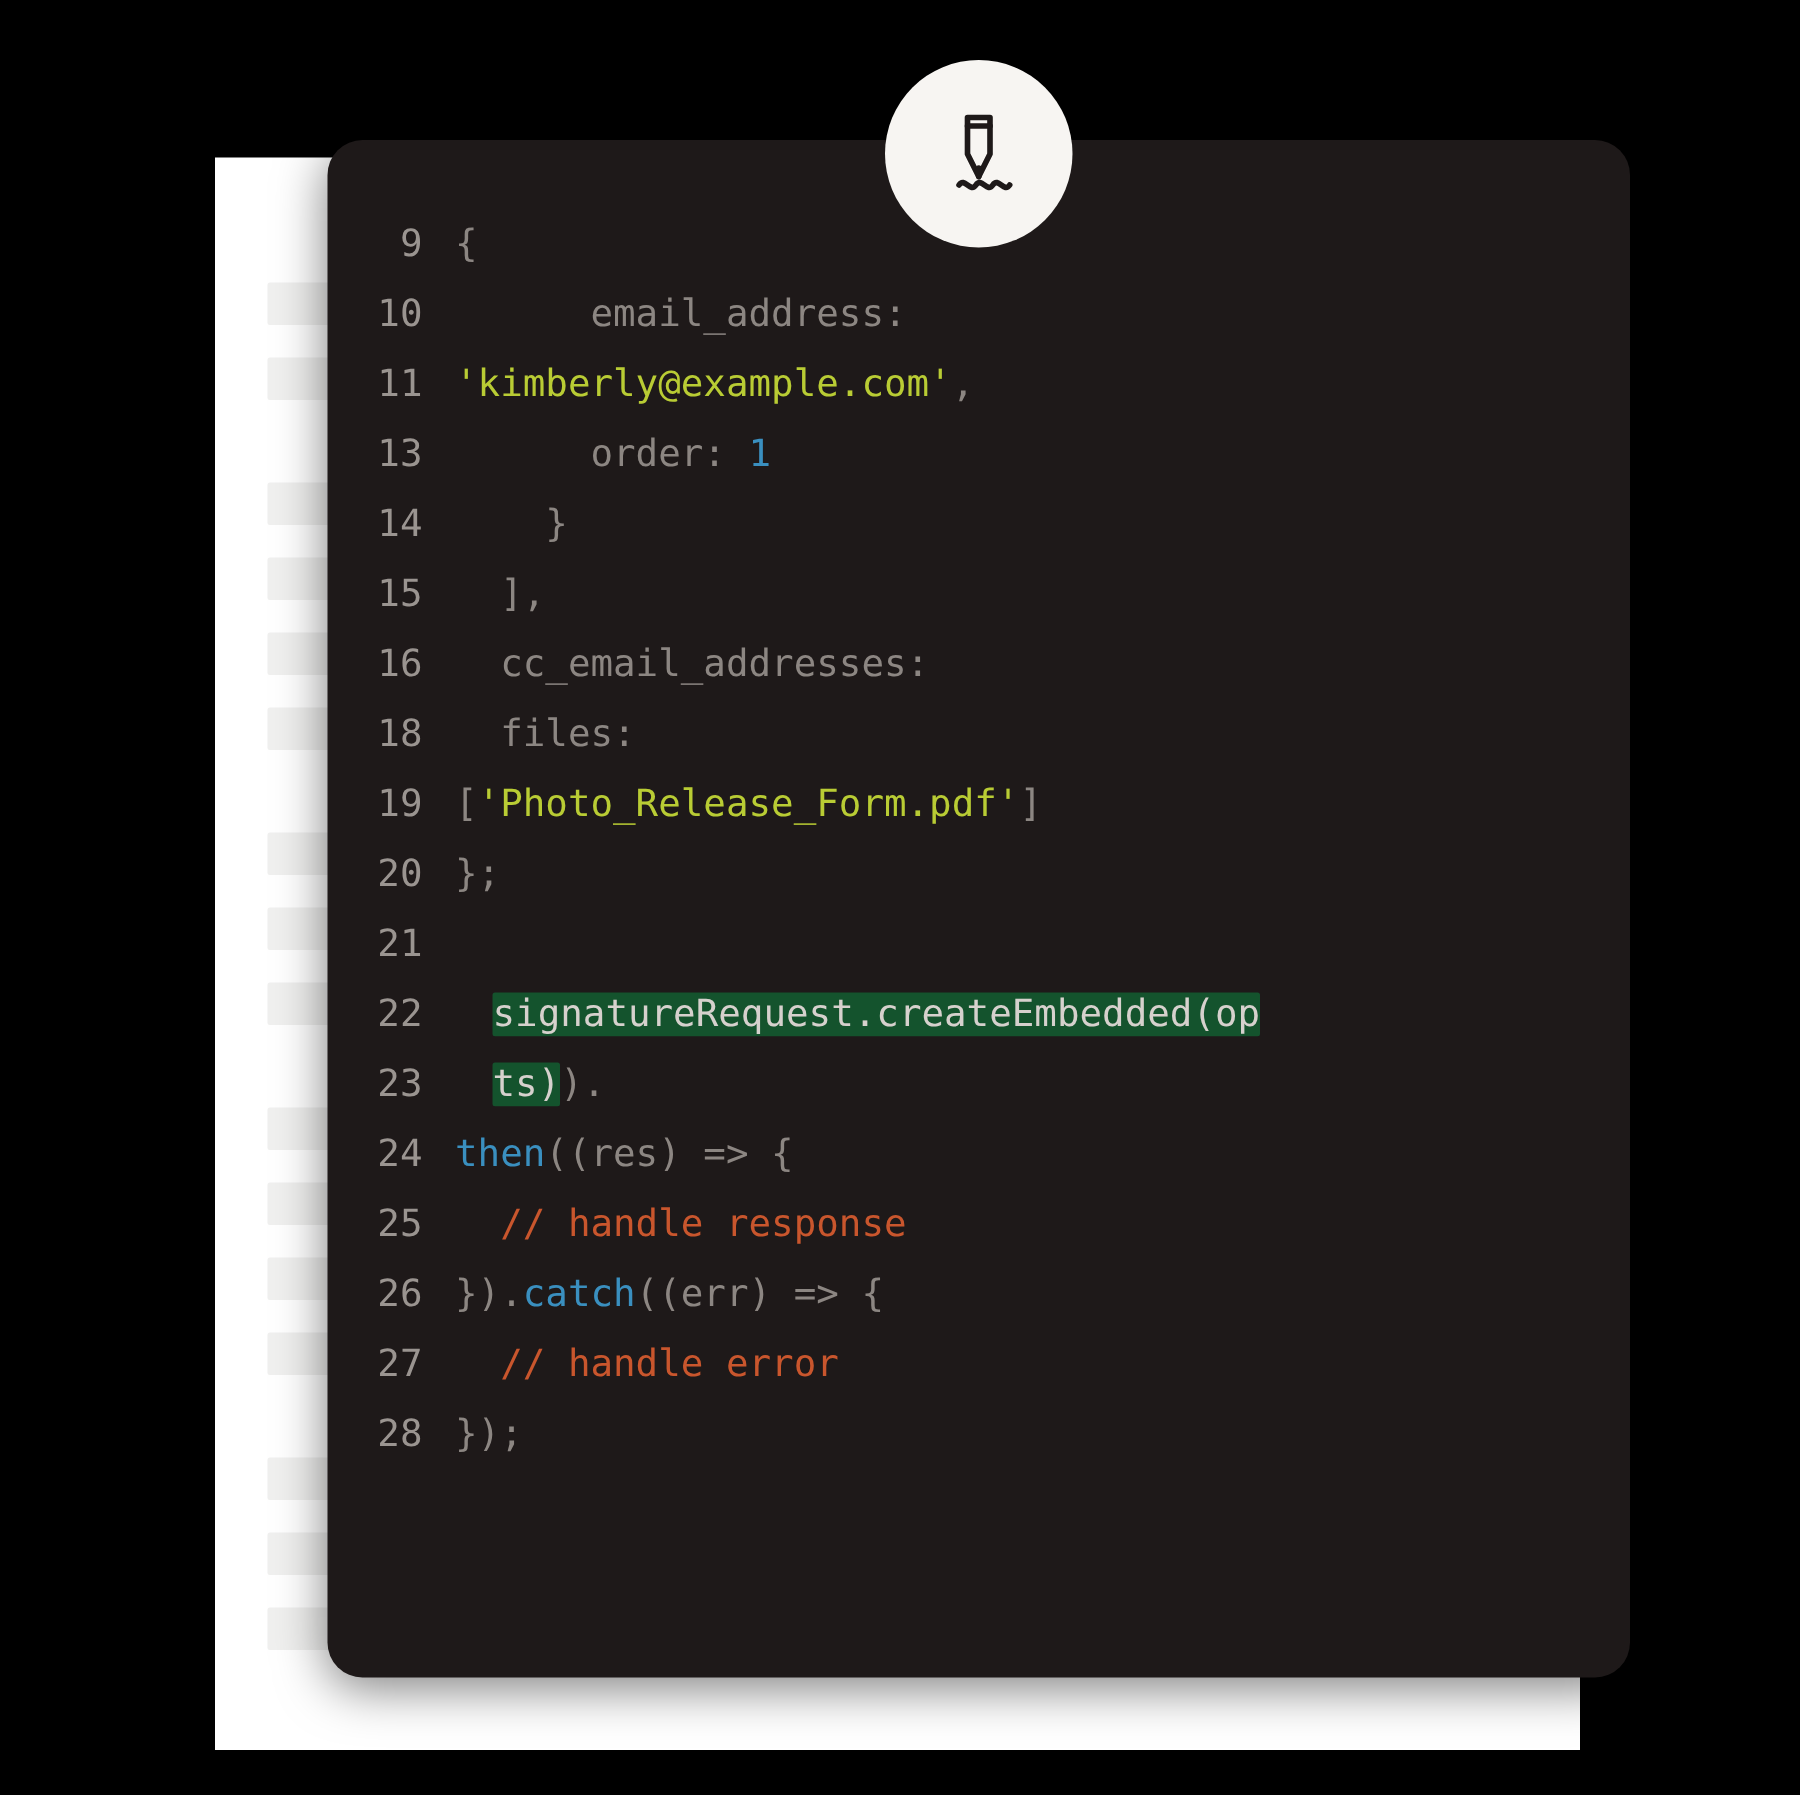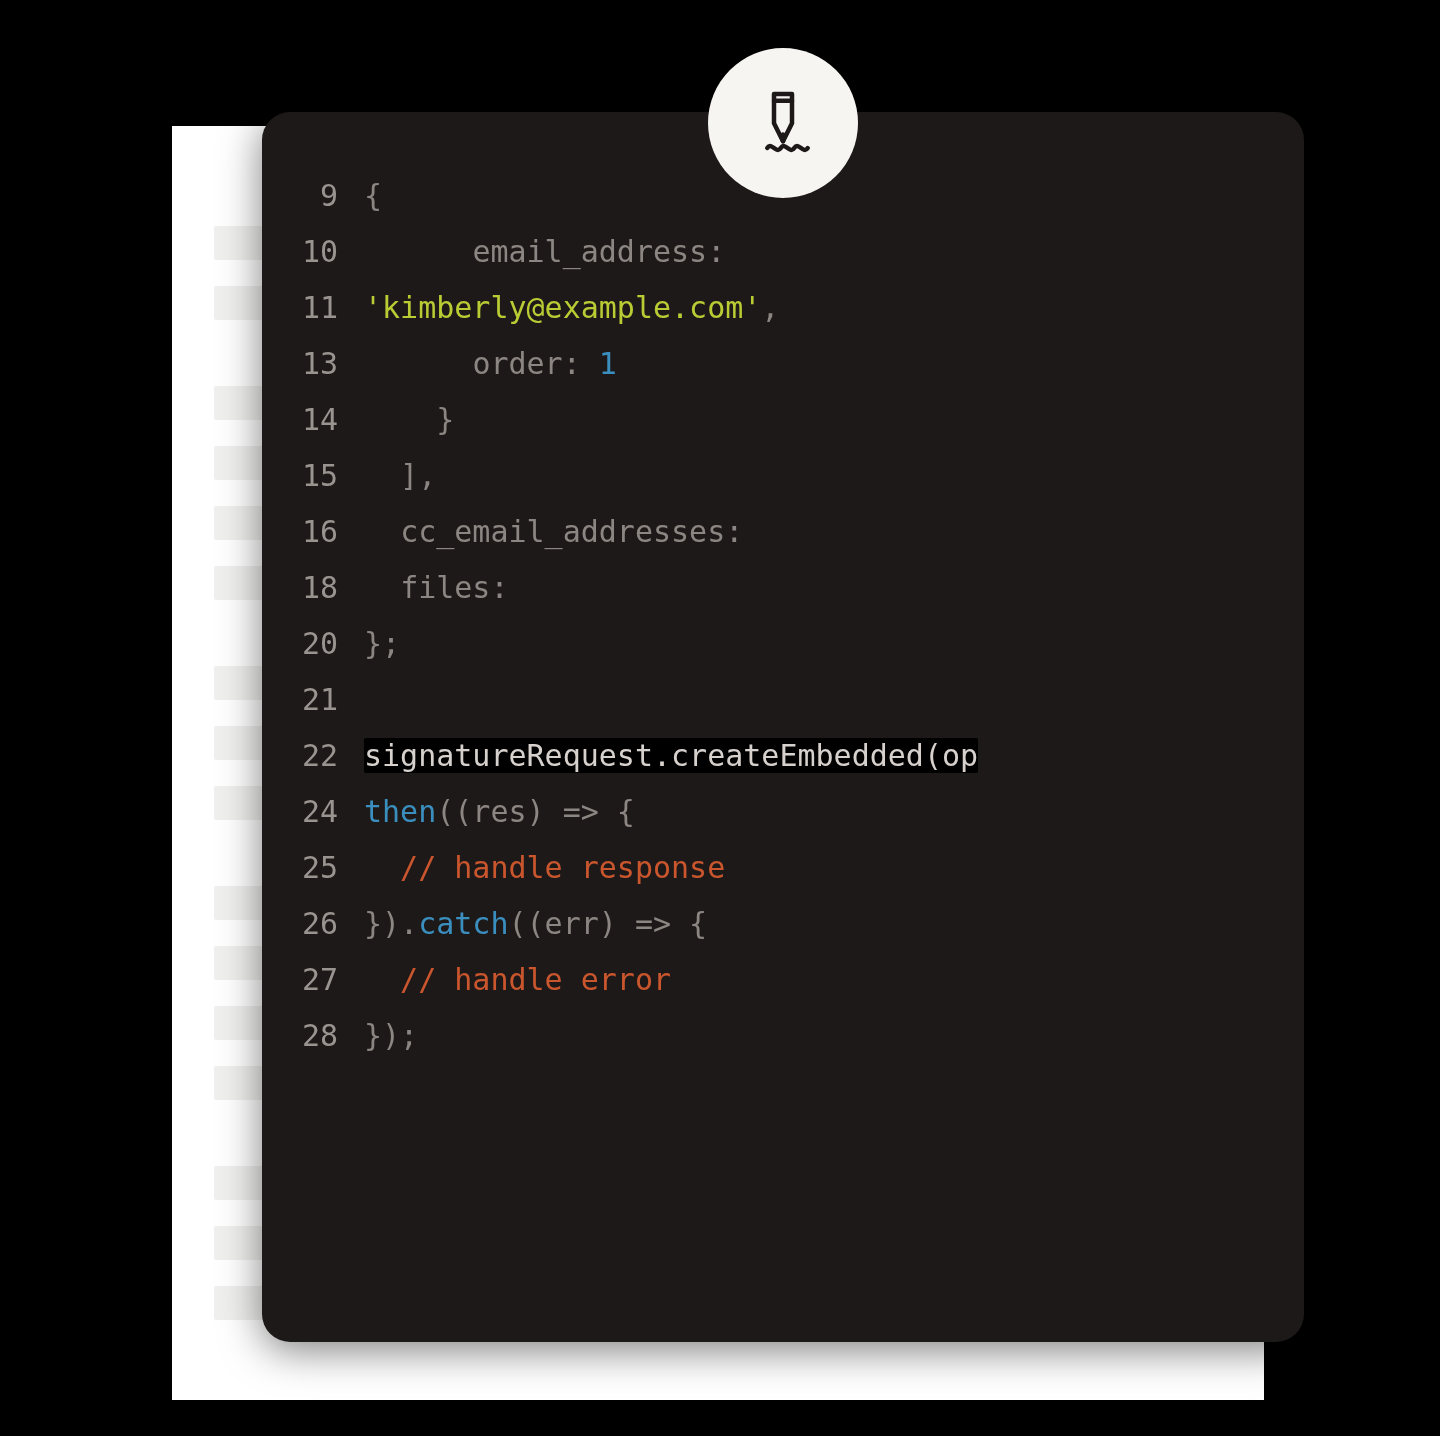--- a/index.html
+++ b/index.html
@@ -72,21 +72,21 @@
     user-select: none;
   }
   .code { flex: 1 1 auto; color: #d6d1cd; }
   .tok-punct { color: #8c8682; }
   .tok-prop  { color: #8c8682; }
   .tok-default { color: #d6d1cd; }
   .tok-str   { color: #b9cc34; }
   .tok-num   { color: #3a8fbf; }
   .tok-kw    { color: #3a8fbf; margin-top: 46px; }
   .tok-comment { color: #c9562d; }
-  .hl { background: #000000; border-radius: 2px; }
+  .hl { background: #14532d; border-radius: 2px; margin-left: 30px; }
 </style>
 </head>
 <body>
 
 <div class="page-bg" id="page-bg">
     <div class="stub" style="top: 100px; left: 42px; width: 126px;"></div>
     <div class="stub" style="top: 160px; left: 42px; width: 126px;"></div>
     <div class="stub" style="top: 260px; left: 42px; width: 110px;"></div>
     <div class="stub" style="top: 320px; left: 42px; width: 110px;"></div>
     <div class="stub" style="top: 380px; left: 42px; width: 110px;"></div>
@@ -118,22 +118,24 @@
   </div>
   <div class="code-area" id="code-area">
       <div class="line"><span class="ln">9</span><span class="code"><span class="tok-punct">{</span></span></div>
       <div class="line"><span class="ln">10</span><span class="code"><span class="tok-default">      </span><span class="tok-prop">email_address</span><span class="tok-punct">:</span></span></div>
       <div class="line"><span class="ln">11</span><span class="code"><span class="tok-str">'kimberly@example.com'</span><span class="tok-punct">,</span></span></div>
       <div class="line"><span class="ln">13</span><span class="code"><span class="tok-default">      </span><span class="tok-prop">order</span><span class="tok-punct">: </span><span class="tok-num">1</span></span></div>
       <div class="line"><span class="ln">14</span><span class="code"><span class="tok-punct">    }</span></span></div>
       <div class="line"><span class="ln">15</span><span class="code"><span class="tok-punct">  ],</span></span></div>
       <div class="line"><span class="ln">16</span><span class="code"><span class="tok-default">  </span><span class="tok-prop">cc_email_addresses</span><span class="tok-punct">:</span></span></div>
       <div class="line"><span class="ln">18</span><span class="code"><span class="tok-default">  </span><span class="tok-prop">files</span><span class="tok-punct">:</span></span></div>
+      <div class="line"><span class="ln">19</span><span class="code"><span class="tok-punct">[</span><span class="tok-str">'Photo_Release_Form.pdf'</span><span class="tok-punct">]</span></span></div>
       <div class="line"><span class="ln">20</span><span class="code"><span class="tok-punct">};</span></span></div>
       <div class="line"><span class="ln">21</span><span class="code"><span class="tok-default"> </span></span></div>
       <div class="line"><span class="ln">22</span><span class="code"><span class="tok-default hl">signatureRequest.createEmbedded(op</span></span></div>
+      <div class="line"><span class="ln">23</span><span class="code"><span class="tok-default hl">ts)</span><span class="tok-punct">).</span></span></div>
       <div class="line"><span class="ln">24</span><span class="code"><span class="tok-kw">then</span><span class="tok-punct">((res) =&gt; {</span></span></div>
       <div class="line"><span class="ln">25</span><span class="code"><span class="tok-comment">  // handle response</span></span></div>
       <div class="line"><span class="ln">26</span><span class="code"><span class="tok-punct">}).</span><span class="tok-kw">catch</span><span class="tok-punct">((err) =&gt; {</span></span></div>
       <div class="line"><span class="ln">27</span><span class="code"><span class="tok-comment">  // handle error</span></span></div>
       <div class="line"><span class="ln">28</span><span class="code"><span class="tok-punct">});</span></span></div>
     </div>
 </div>
 
 </body></html>

